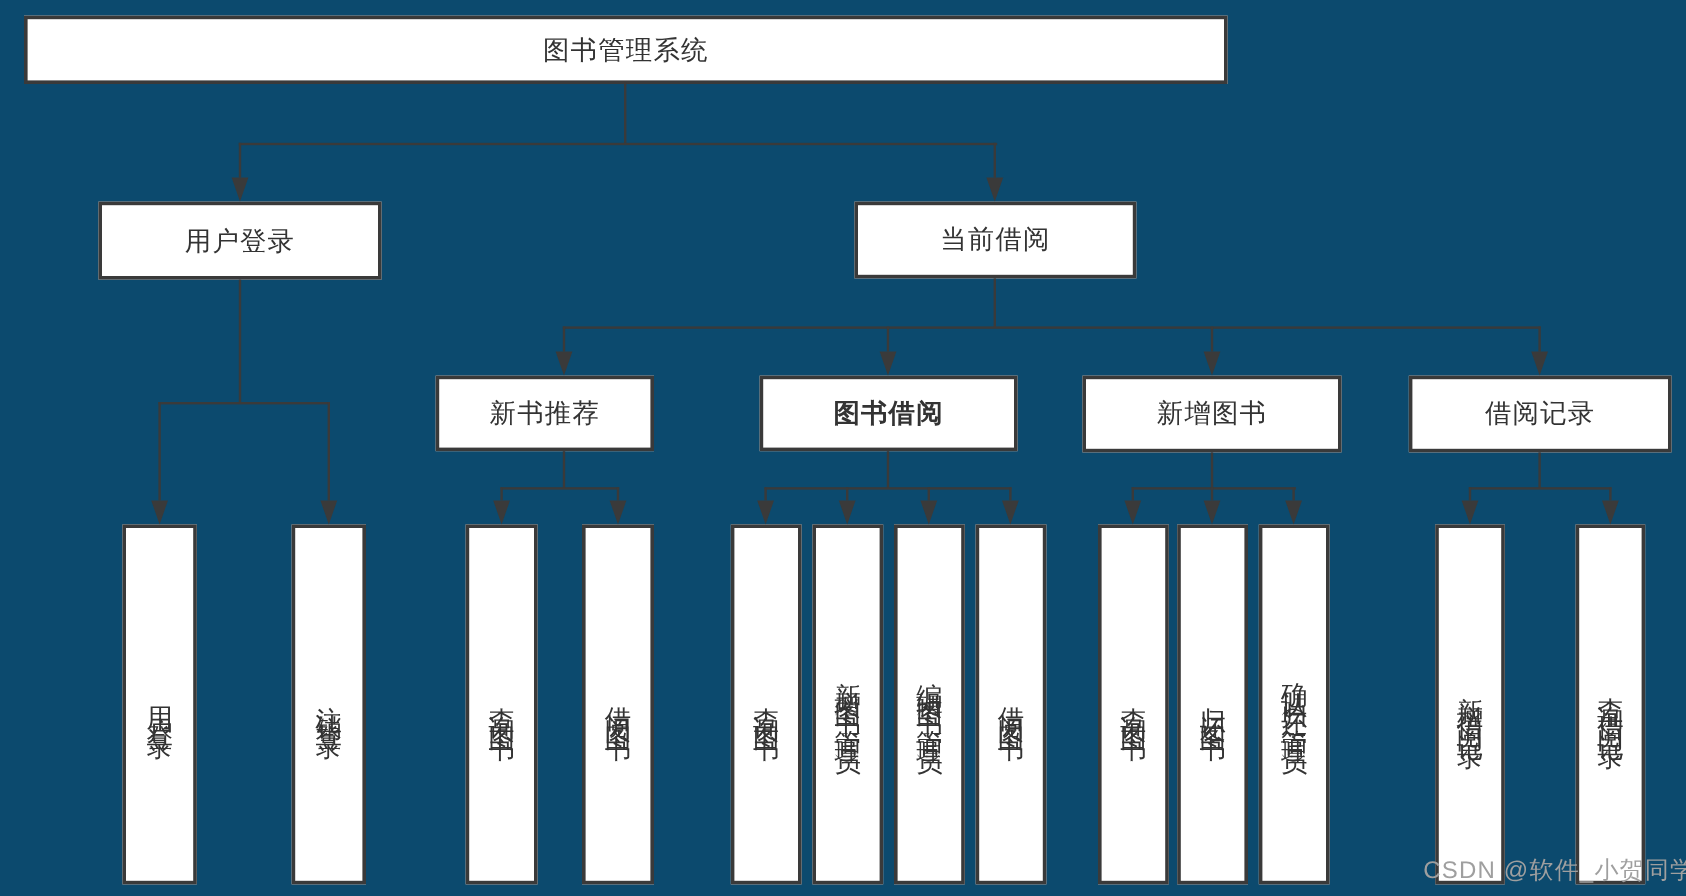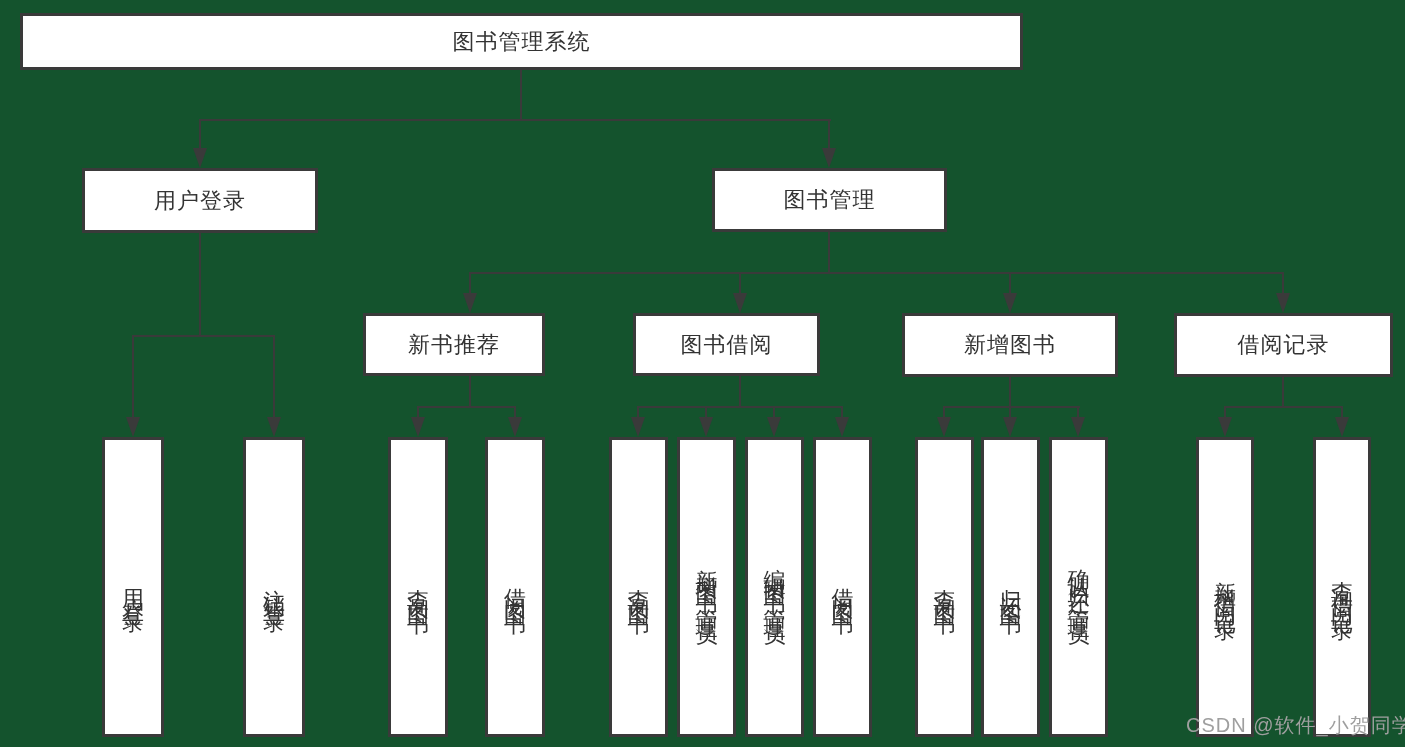--- a/index.html
+++ b/index.html
@@ -1,17 +1,17 @@
 <!DOCTYPE html>
 <html><head>
 <meta charset="utf-8">
 <style>
   html,body { margin:0; padding:0; background:#ffffff; }
   #canvas {
-    position:relative; width:1405px; height:747px; background:#14532d;
+    position:relative; width:1405px; height:747px; background:#0c4a6e;
     font-family:"Liberation Sans","DejaVu Sans",sans-serif; overflow:hidden;
   }
   .box {
     position:absolute; box-sizing:border-box;
     border:3px solid #3a3a3a; background:#ffffff;
     display:flex; align-items:center; justify-content:center;
     font-size:22px; color:#333333; letter-spacing:1px; white-space:nowrap;
   }
   .vbox {
     writing-mode:vertical-rl; text-orientation:mixed;
@@ -32,25 +32,25 @@
 </style>
 </head>
 <body>
 
 <div id="canvas">
 
   <div class="box" style="left:20px; top:13px; width:1003px; height:57px;">图书管理系统</div>
 
   <div class="box" style="left:82px; top:168px; width:236px; height:65px;">用户登录</div>
 
-  <div class="box" style="left:712px; top:168px; width:235px; height:64px;">图书管理</div>
+  <div class="box" style="left:712px; top:168px; width:235px; height:64px;">当前借阅</div>
 
   <div class="box" style="left:363px; top:313px; width:182px; height:63px;">新书推荐</div>
 
-  <div class="box" style="left:633px; top:313px; width:187px; height:63px;">图书借阅</div>
+  <div class="box" style="left:633px; top:313px; width:215px; height:63px;font-weight:bold;">图书借阅</div>
 
   <div class="box" style="left:902px; top:313px; width:216px; height:64px;">新增图书</div>
 
   <div class="box" style="left:1174px; top:313px; width:219px; height:64px;">借阅记录</div>
 
   <div class="box vbox" style="left:102px; top:437px; width:62px; height:300px;">用户登录</div>
   <div class="box vbox" style="left:243px; top:437px; width:62px; height:300px;">注销登录</div>
 
   <div class="box vbox" style="left:388px; top:437px; width:60px; height:300px;">查询图书</div>
   <div class="box vbox" style="left:485px; top:437px; width:60px; height:300px;">借阅图书</div>

